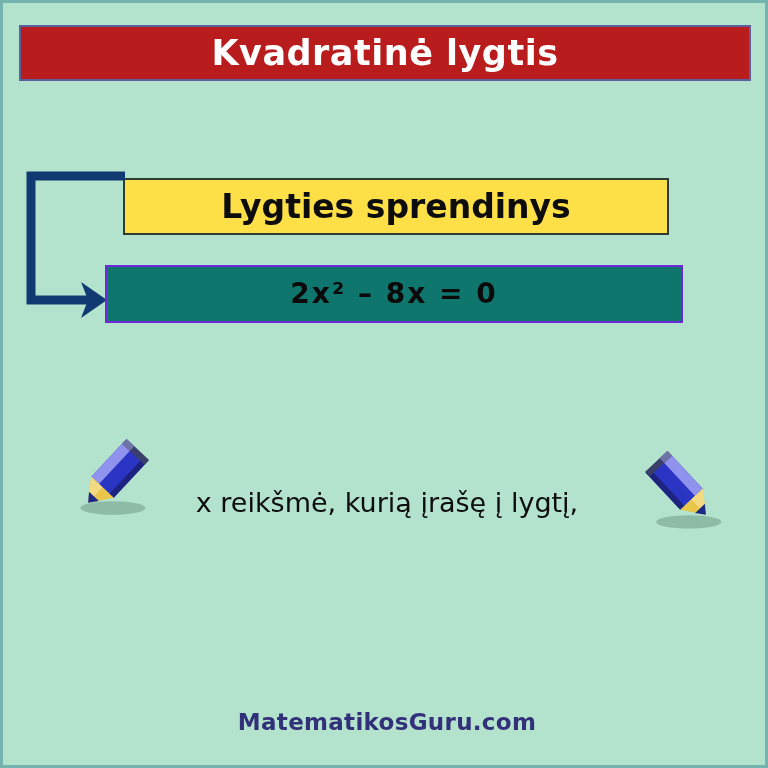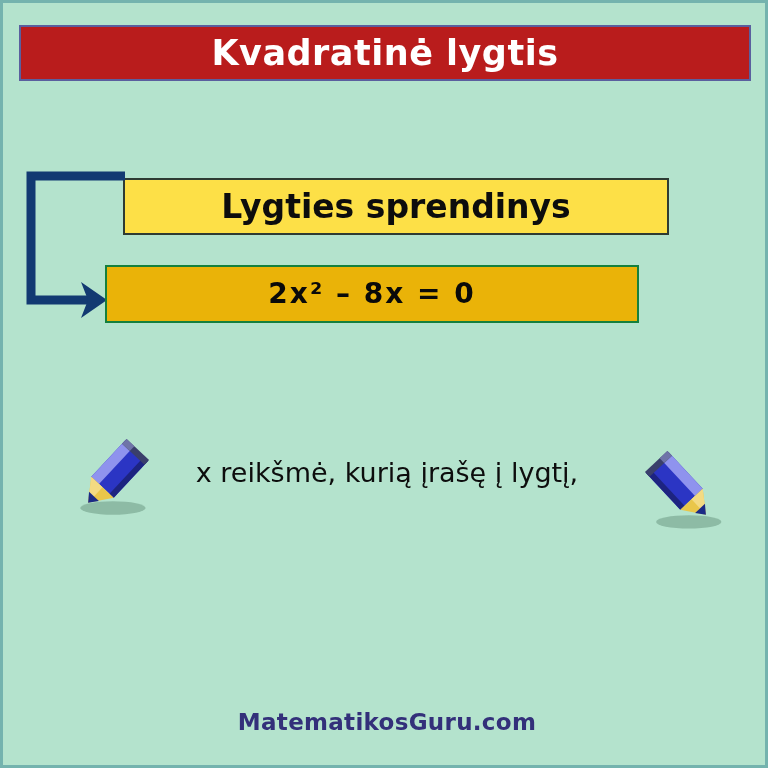--- a/index.html
+++ b/index.html
@@ -67,24 +67,24 @@
     font-size: 33px;
     line-height: 1;
     white-space: nowrap;
   }
 
   
   #equation-box {
     position: absolute;
     left: 102px;
     top: 262px;
-    width: 534px;
+    width: 578px;
     height: 58px;
-    background: #eab308;
-    border: 2px solid #15803d;
+    background: #0f766e;
+    border: 2px solid #6d28d9;
     box-sizing: border-box;
     display: flex;
     align-items: center;
     justify-content: center;
   }
   #equation-text {
     color: #0a0a0a;
     font-family: "DejaVu Sans", sans-serif;
     font-weight: bold;
     font-size: 28px;
@@ -108,21 +108,21 @@
     position: absolute;
     left: 120px;
     top: 452px;
     width: 528px;
     text-align: center;
     color: #0d0d0d;
     font-family: "DejaVu Sans", sans-serif;
     font-size: 27px;
     line-height: 1.32;
   }
-  .caption-line { display: block; white-space: nowrap; }
+  .caption-line { display: block; white-space: nowrap; margin-top: 30px; }
 
   
   .pencil {
     position: absolute;
     width: 96px;
     height: 96px;
   }
   #pencil-left  { left: 60px;  top: 432px; }
   #pencil-right { left: 632px; top: 444px; }
 

